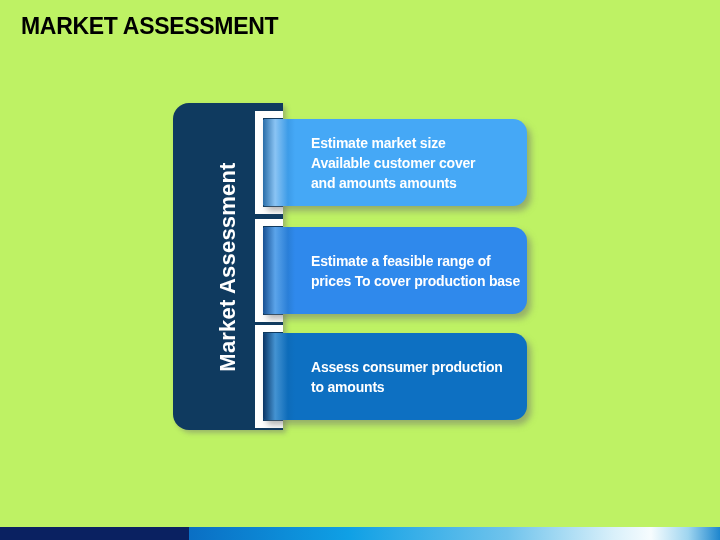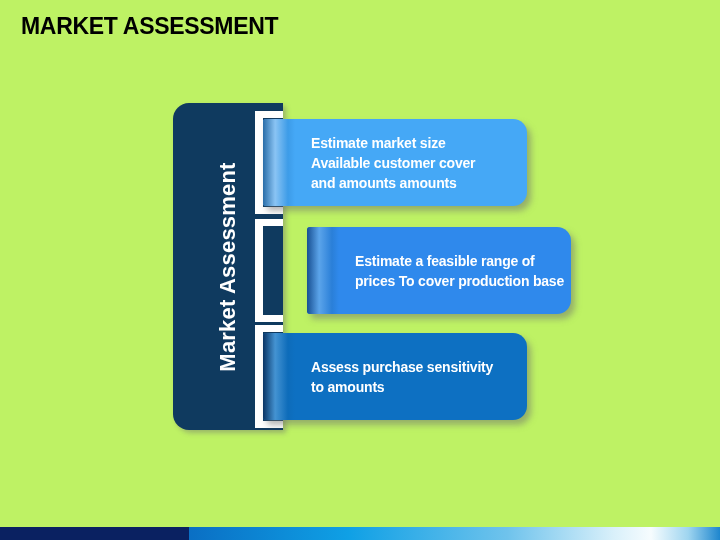--- a/index.html
+++ b/index.html
@@ -74,33 +74,33 @@
   <div class="bar" style="top: 119px; background: rgb(69, 168, 246);">
     <div class="fold" style="background: linear-gradient(90deg, rgb(42, 109, 168) 0%, rgb(138, 196, 244) 38%, rgb(61, 156, 232) 78%, rgb(69, 168, 246) 100%);"></div>
     <div class="bar-text" style="color: rgb(255, 255, 255);">
           <div>Estimate market size</div>
           <div>Available customer cover</div>
           <div>and amounts amounts</div>
         </div>
   </div>
 
   <div class="bracket" style="top: 219px;"></div>
-  <div class="bar" style="top: 227px; background: rgb(47, 137, 236); margin-left: 44px;">
+  <div class="bar" style="top: 227px; background: rgb(47, 137, 236);">
     <div class="fold" style="background: linear-gradient(90deg, rgb(23, 79, 146) 0%, rgb(91, 164, 234) 38%, rgb(42, 127, 216) 78%, rgb(47, 137, 236) 100%);"></div>
     <div class="bar-text" style="color: rgb(255, 255, 255);">
           <div>Estimate a feasible range of</div>
           <div>prices To cover production base</div>
         </div>
   </div>
 
   <div class="bracket" style="top: 325px;"></div>
   <div class="bar" style="top: 333px; background: rgb(13, 112, 194);">
     <div class="fold" style="background: linear-gradient(90deg, rgb(10, 52, 100) 0%, rgb(68, 147, 210) 38%, rgb(13, 108, 186) 78%, rgb(13, 112, 194) 100%);"></div>
     <div class="bar-text" style="color: rgb(255, 255, 255);">
-          <div>Assess purchase sensitivity</div>
+          <div>Assess consumer production</div>
           <div>to amounts</div>
         </div>
   </div>
 </div>
 
   <div class="footer-navy" style="background: rgb(10, 33, 97);"></div>
   <div class="footer-gradient" style="background: linear-gradient(90deg, rgb(10, 111, 196) 0%, rgb(15, 160, 229) 30%, rgb(111, 195, 236) 60%, rgb(217, 240, 250) 80%, rgb(246, 252, 254) 87%, rgb(159, 213, 240) 94%, rgb(30, 134, 206) 100%);"></div>
 
 </div>
 

